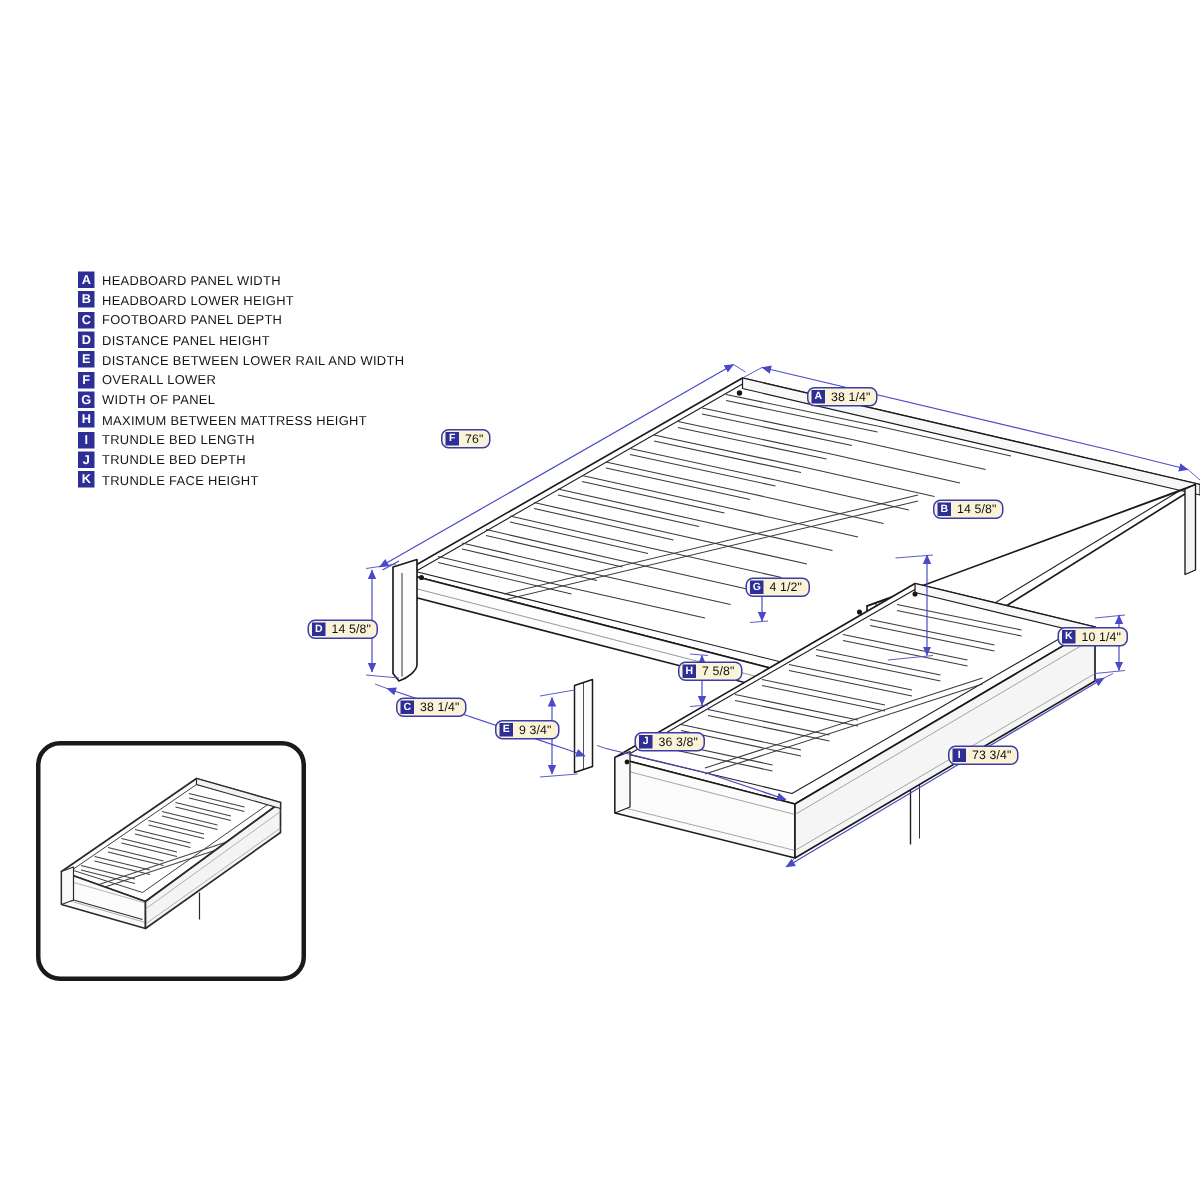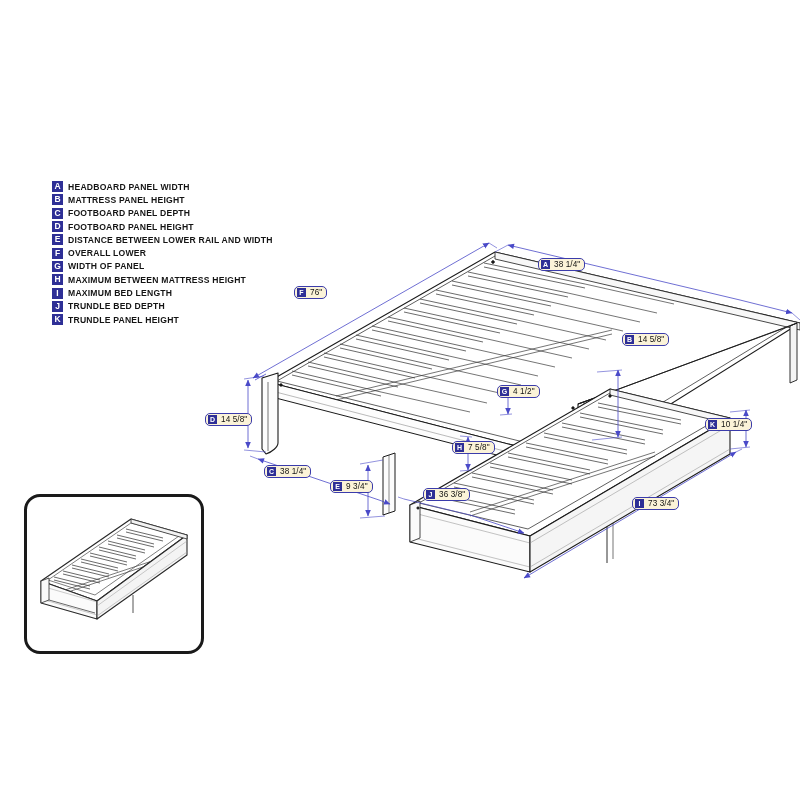--- a/index.html
+++ b/index.html
@@ -22,21 +22,21 @@
     font-size:8.5px;
     font-weight:bold;
     line-height:11px;
     text-align:center;
     margin-right:5px;
     flex:none;
     font-family:"Liberation Sans", sans-serif;
   }
   .legend-text{
     font-size:8.6px;
-    font-weight:bold;
+    font-weight:normal;
     color:#141414;
     letter-spacing:.22px;
     white-space:nowrap;
   }
 
   
   .inset{
     position:absolute;left:24px;top:494px;
     width:180px;height:160px;
     border:3px solid #1a1a1a;
@@ -238,57 +238,57 @@
     </g>
   </svg>
 
   <div class="legend">
     <div class="legend-row">
       <span class="legend-badge">A</span>
       <span class="legend-text">HEADBOARD PANEL WIDTH</span>
     </div>
     <div class="legend-row">
       <span class="legend-badge">B</span>
-      <span class="legend-text">MATTRESS PANEL HEIGHT</span>
+      <span class="legend-text">HEADBOARD LOWER HEIGHT</span>
     </div>
     <div class="legend-row">
       <span class="legend-badge">C</span>
       <span class="legend-text">FOOTBOARD PANEL DEPTH</span>
     </div>
     <div class="legend-row">
       <span class="legend-badge">D</span>
-      <span class="legend-text">FOOTBOARD PANEL HEIGHT</span>
+      <span class="legend-text">DISTANCE PANEL HEIGHT</span>
     </div>
     <div class="legend-row">
       <span class="legend-badge">E</span>
       <span class="legend-text">DISTANCE BETWEEN LOWER RAIL AND WIDTH</span>
     </div>
     <div class="legend-row">
       <span class="legend-badge">F</span>
       <span class="legend-text">OVERALL LOWER</span>
     </div>
     <div class="legend-row">
       <span class="legend-badge">G</span>
       <span class="legend-text">WIDTH OF PANEL</span>
     </div>
     <div class="legend-row">
       <span class="legend-badge">H</span>
       <span class="legend-text">MAXIMUM BETWEEN MATTRESS HEIGHT</span>
     </div>
     <div class="legend-row">
       <span class="legend-badge">I</span>
-      <span class="legend-text">MAXIMUM BED LENGTH</span>
+      <span class="legend-text">TRUNDLE BED LENGTH</span>
     </div>
     <div class="legend-row">
       <span class="legend-badge">J</span>
       <span class="legend-text">TRUNDLE BED DEPTH</span>
     </div>
     <div class="legend-row">
       <span class="legend-badge">K</span>
-      <span class="legend-text">TRUNDLE PANEL HEIGHT</span>
+      <span class="legend-text">TRUNDLE FACE HEIGHT</span>
     </div>
   </div>
 
   <div class="callout" style="left:294px;top:286px;">
     <span class="cl-badge">F</span>
     <span class="cl-val">76"</span>
   </div>
 
   <div class="callout" style="left:538px;top:258px;">
     <span class="cl-badge">A</span>

